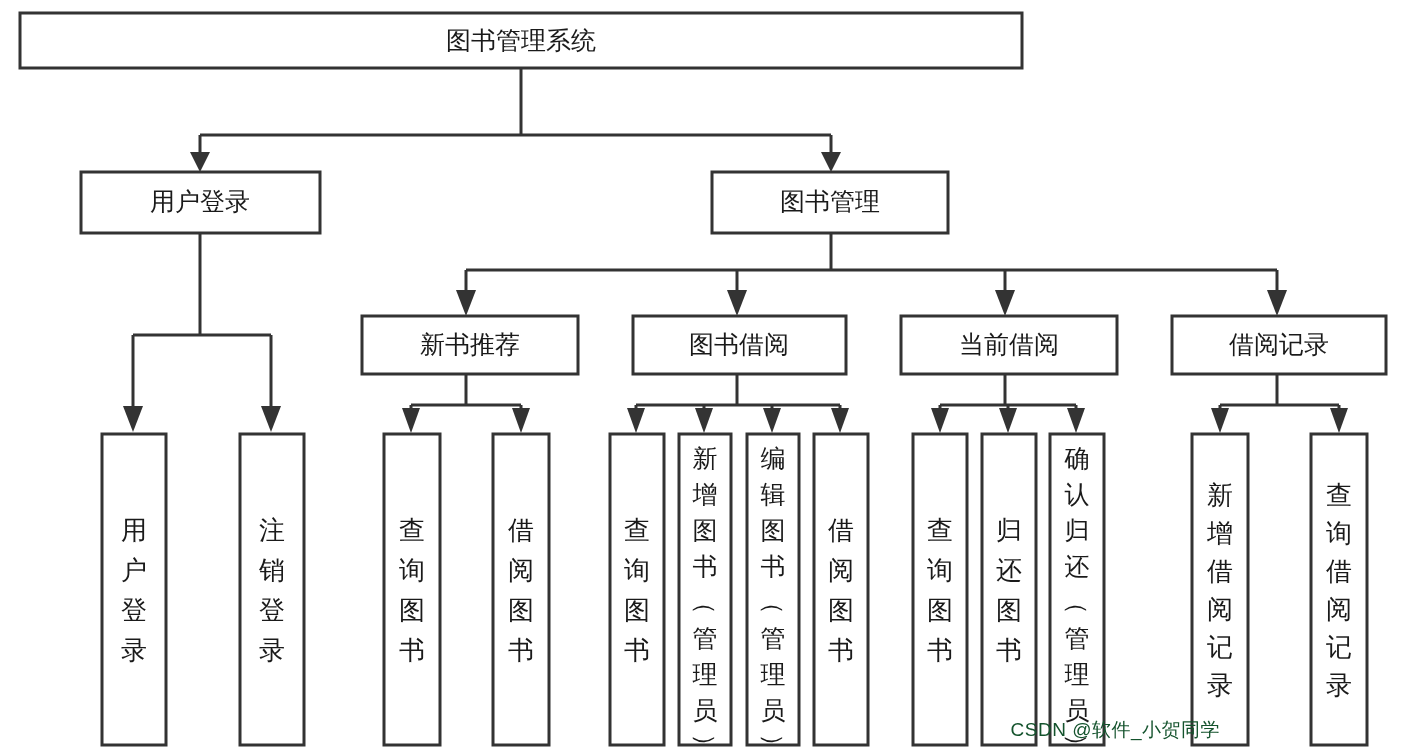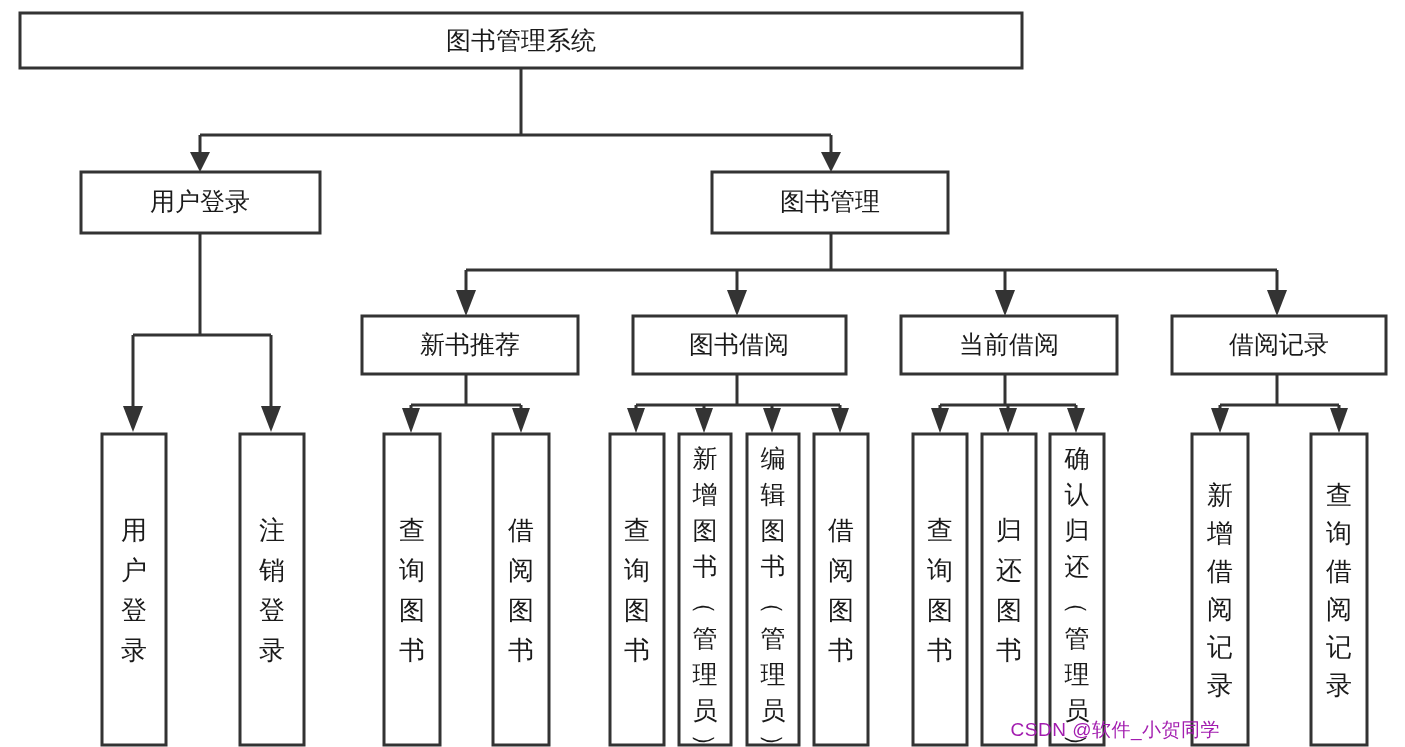--- a/index.html
+++ b/index.html
@@ -48,21 +48,21 @@
     font-size: 25px;
     text-anchor: middle;
     dominant-baseline: middle;
   }
   .watermark-text {
     position: absolute;
     right: 10px;
     bottom: 4px;
     font-family: "Liberation Sans", "DejaVu Sans", sans-serif;
     font-size: 19px;
-    color: #a21caf;
+    color: #14532d;
     white-space: nowrap;
     letter-spacing: 0.5px;
   }
 </style>
 </head>
 <body>
 
 <div id="diagram-root">
 
   <svg class="flow" viewBox="0 0 1405 747" xmlns="http://www.w3.org/2000/svg">

